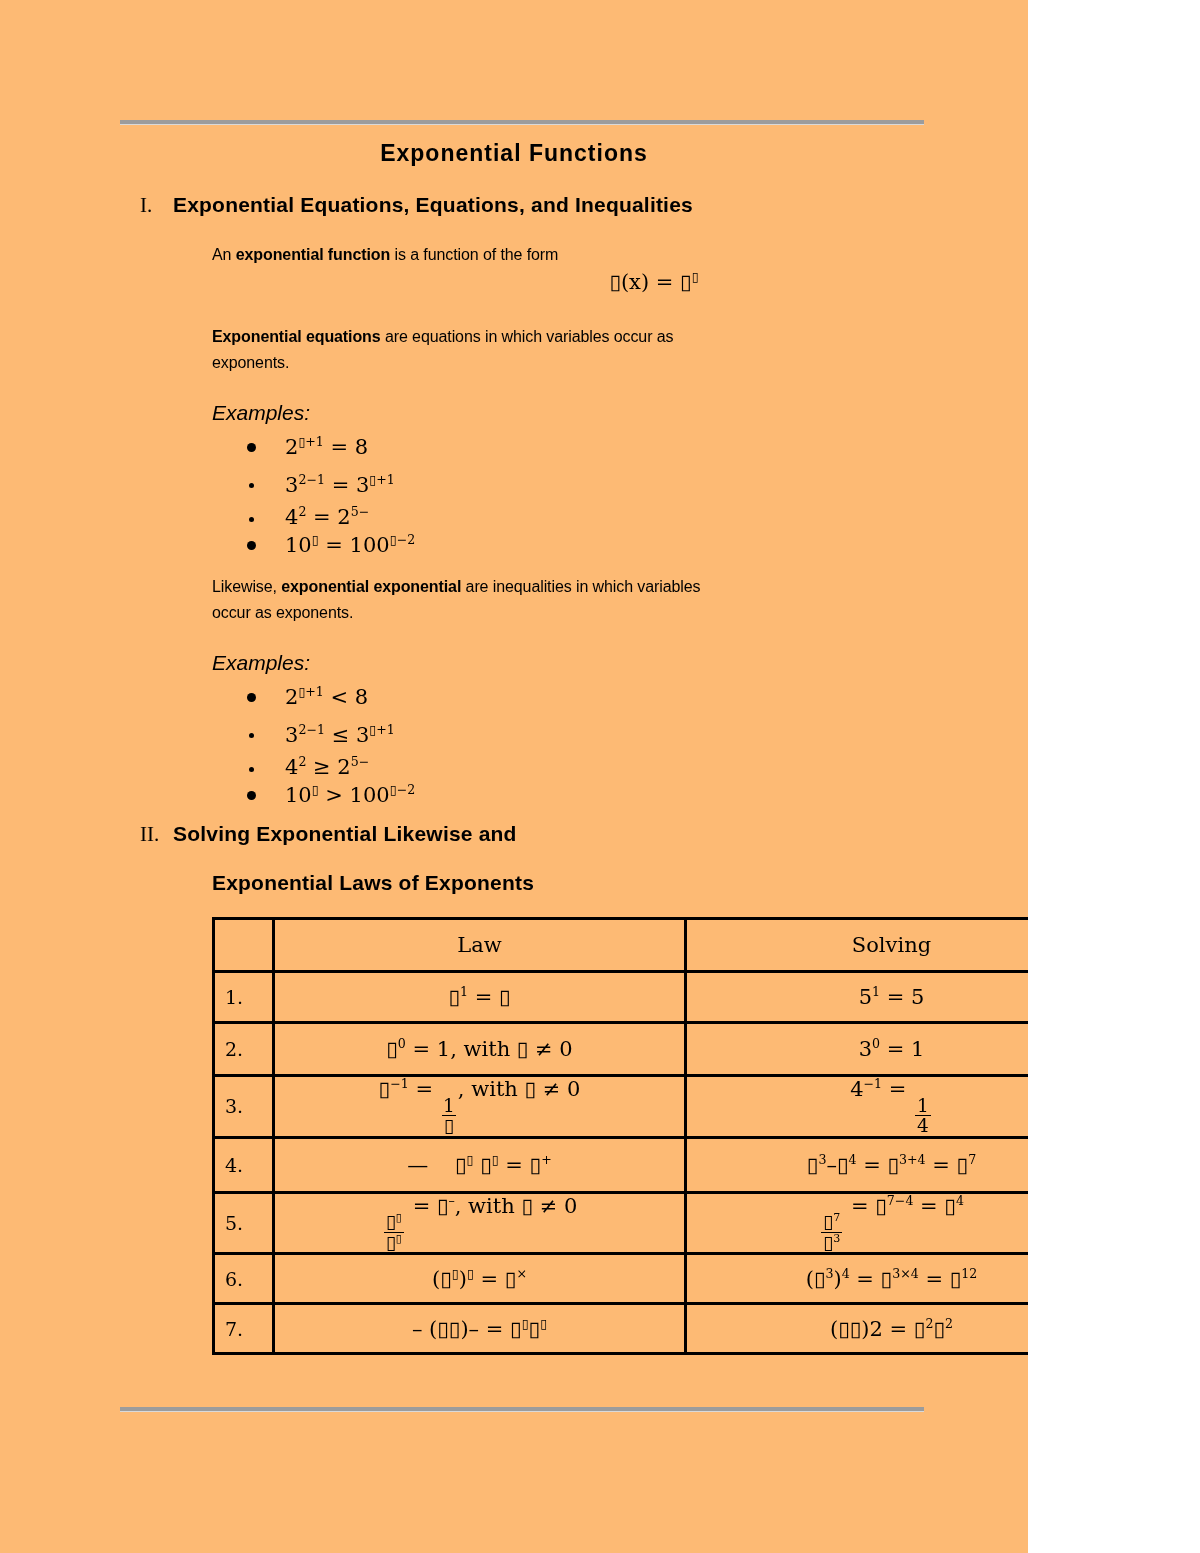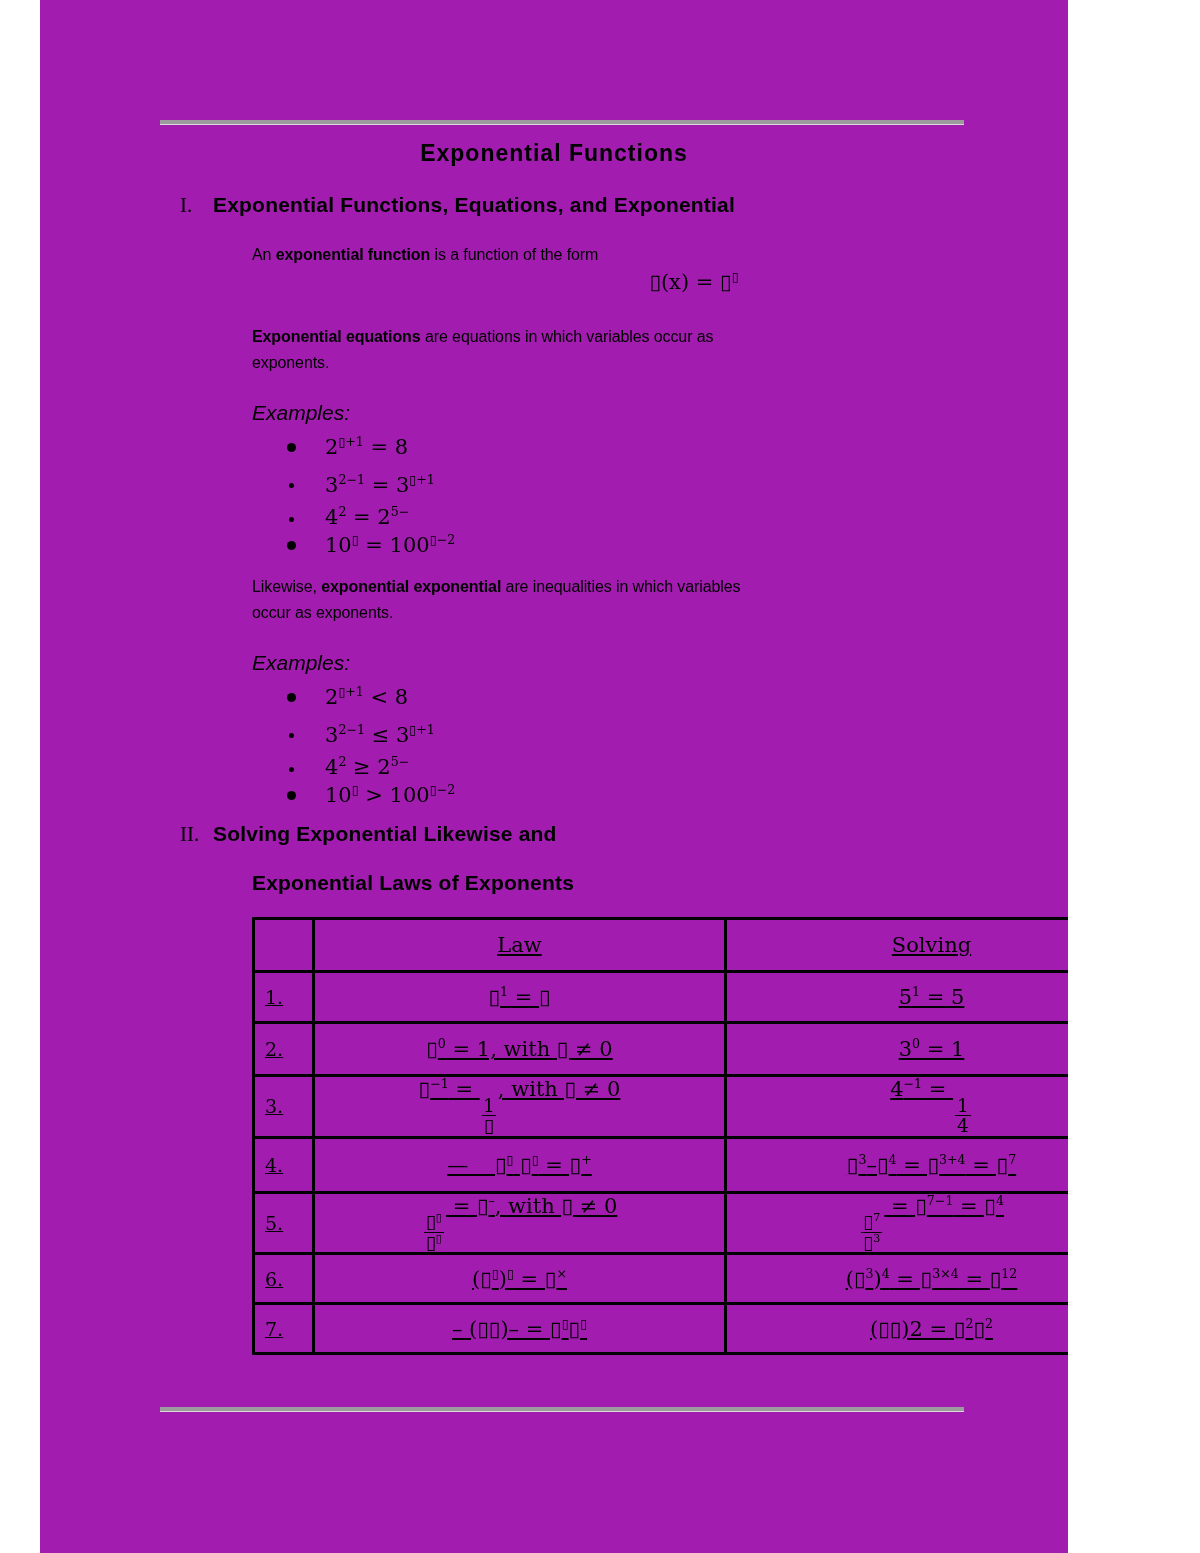--- a/index.html
+++ b/index.html
@@ -1,17 +1,17 @@
 <!DOCTYPE html>
 <html><head>
 <meta charset="utf-8">
 <style>
   html,body{margin:0;padding:0;background:#fff;}
   body{width:1200px;height:1553px;color:#000;font-family:"Liberation Sans","DejaVu Sans",sans-serif;}
-  .page{position:relative;width:1028px;height:1553px;overflow:hidden;background:#a21caf;margin-left:40px;}
+  .page{position:relative;width:1028px;height:1553px;overflow:hidden;background:#fdba74;}
 
   .rule{height:4px;background:#9c9c9c;box-shadow:0 1px 0 #d9d9d9;}
   .rule.top{margin:120px 104px 0 120px;}
   .rule.bottom{margin:52px 104px 0 120px;}
 
   .doc-title{margin:16px 0 0;text-align:center;font-size:23px;font-weight:bold;letter-spacing:1px;}
 
   .sec-head{margin:26px 0 0 140px;display:flex;align-items:baseline;}
   .sec-head.two{margin-top:12px;}
   .sec-numeral{font-family:"Liberation Serif","DejaVu Serif",serif;font-size:21px;min-width:33px;}
@@ -31,21 +31,21 @@
   .ex-list{list-style:none;margin:6px 0 0;padding:0 0 0 73px;}
   .ex-list li{position:relative;font-size:21px;line-height:30px;}
   .ex-list li.g1{margin-bottom:8px;}
   .ex-list li.g2{margin-bottom:4px;}
   .ex-list li.g3{line-height:26px;}
   .dot{position:absolute;left:-38px;top:11px;width:9px;height:9px;border-radius:50%;background:#000;}
   li.small .dot{width:5px;height:5px;top:13px;left:-36px;}
 
   .sec2-line2{margin:24px 0 0 212px;font-size:21px;font-weight:bold;letter-spacing:0.2px;}
 
-  table.laws{border-collapse:collapse;table-layout:fixed;width:884px;margin:22px 0 0 212px;text-decoration:underline;}
+  table.laws{border-collapse:collapse;table-layout:fixed;width:884px;margin:22px 0 0 212px;}
   table.laws th,table.laws td{border:3px solid #000;text-align:center;vertical-align:middle;
     font-family:"DejaVu Serif","Liberation Serif",serif;font-size:21px;font-weight:normal;padding:0;overflow:hidden;}
   table.laws .c-num{width:60px;}
   table.laws .c-law,table.laws .c-ex{width:412px;}
   table.laws td.rownum{text-align:left;padding-left:10px;font-size:19px;}
   tr.h-row th{height:50px;}
   tr.r1 td{height:48px;} tr.r2 td{height:50px;} tr.r3 td{height:56px;} tr.r4 td{height:52px;}
   tr.r5 td{height:58px;} tr.r6 td{height:47px;} tr.r7 td{height:47px;}
 
   .frac{display:inline-flex;flex-direction:column;align-items:center;vertical-align:-0.75em;line-height:1.05;margin:0 2px;}
@@ -56,21 +56,21 @@
 <body>
 
 <div class="page">
 
   <div class="rule top"></div>
 
   <h1 class="doc-title">Exponential Functions</h1>
 
   <div class="sec-head">
     <span class="sec-numeral">I.</span>
-    <span class="sec-title">Exponential Functions, Equations, and Exponential</span>
+    <span class="sec-title">Exponential Equations, Equations, and Inequalities</span>
   </div>
 
   <div class="content">
 
     <p class="para"><span>An </span><b>exponential function</b><span> is a function of the form</span></p>
 
     <div class="formula math">▯(x) = ▯<sup>▯</sup></div>
 
 
     <p class="para spaced"><b>Exponential equations</b><span> are equations in which variables occur as</span><br><span>exponents.</span></p>
@@ -128,21 +128,21 @@
       <td class="math"><span class="math">4<sup>−1</sup> = </span><span class="frac"><span class="fnum math">1</span><span class="fden math">4</span></span></td>
     </tr>
     <tr class="r4">
       <td class="rownum">4.</td>
       <td class="math">—    ▯<sup>▯</sup> ▯<sup>▯</sup> = ▯<sup>+</sup></td>
       <td class="math">▯<sup>3</sup>–▯<sup>4</sup> = ▯<sup>3+4</sup> = ▯<sup>7</sup></td>
     </tr>
     <tr class="r5">
       <td class="rownum">5.</td>
       <td class="math"><span class="frac"><span class="fnum math">▯<sup>▯</sup></span><span class="fden math">▯<sup>▯</sup></span></span><span class="math"> = ▯<sup>–</sup>, with ▯ ≠ 0</span></td>
-      <td class="math"><span class="frac"><span class="fnum math">▯<sup>7</sup></span><span class="fden math">▯<sup>3</sup></span></span><span class="math"> = ▯<sup>7−1</sup> = ▯<sup>4</sup></span></td>
+      <td class="math"><span class="frac"><span class="fnum math">▯<sup>7</sup></span><span class="fden math">▯<sup>3</sup></span></span><span class="math"> = ▯<sup>7−4</sup> = ▯<sup>4</sup></span></td>
     </tr>
     <tr class="r6">
       <td class="rownum">6.</td>
       <td class="math">(▯<sup>▯</sup>)<sup>▯</sup> = ▯<sup>×</sup></td>
       <td class="math">(▯<sup>3</sup>)<sup>4</sup> = ▯<sup>3×4</sup> = ▯<sup>12</sup></td>
     </tr>
     <tr class="r7">
       <td class="rownum">7.</td>
       <td class="math">– (▯▯)– = ▯<sup>▯</sup>▯<sup>▯</sup></td>
       <td class="math">(▯▯)2 = ▯<sup>2</sup>▯<sup>2</sup></td>

